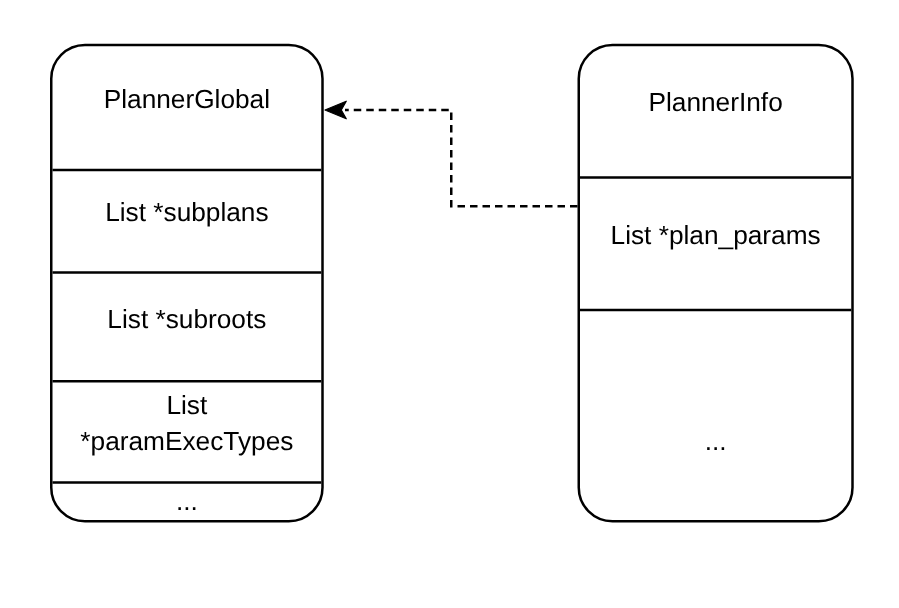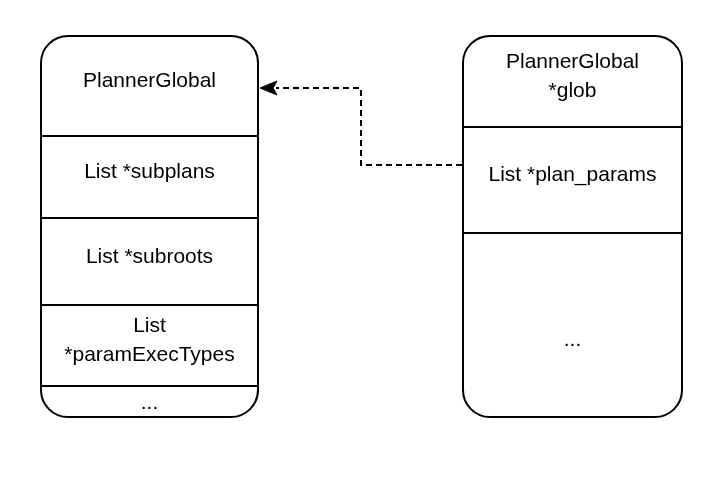--- a/index.html
+++ b/index.html
@@ -60,18 +60,18 @@
   <div class="node node-left">
     <div class="row" style="height:91px">PlannerGlobal</div>
     <div class="row" style="height:75px">List *subplans</div>
     <div class="row" style="height:79px">List *subroots</div>
     <div class="row" style="height:73px">List
 *paramExecTypes</div>
     <div class="row row-grow">...</div>
   </div>
 
   <div class="node node-right">
-    <div class="row" style="height:76px">PlannerGlobal *glob</div>
+    <div class="row" style="height:91px">PlannerInfo</div>
     <div class="row" style="height:93px">List *plan_params</div>
     <div class="row row-grow row-ellipsis-offset">...</div>
   </div>
 
 </div>
 
 </body></html>

